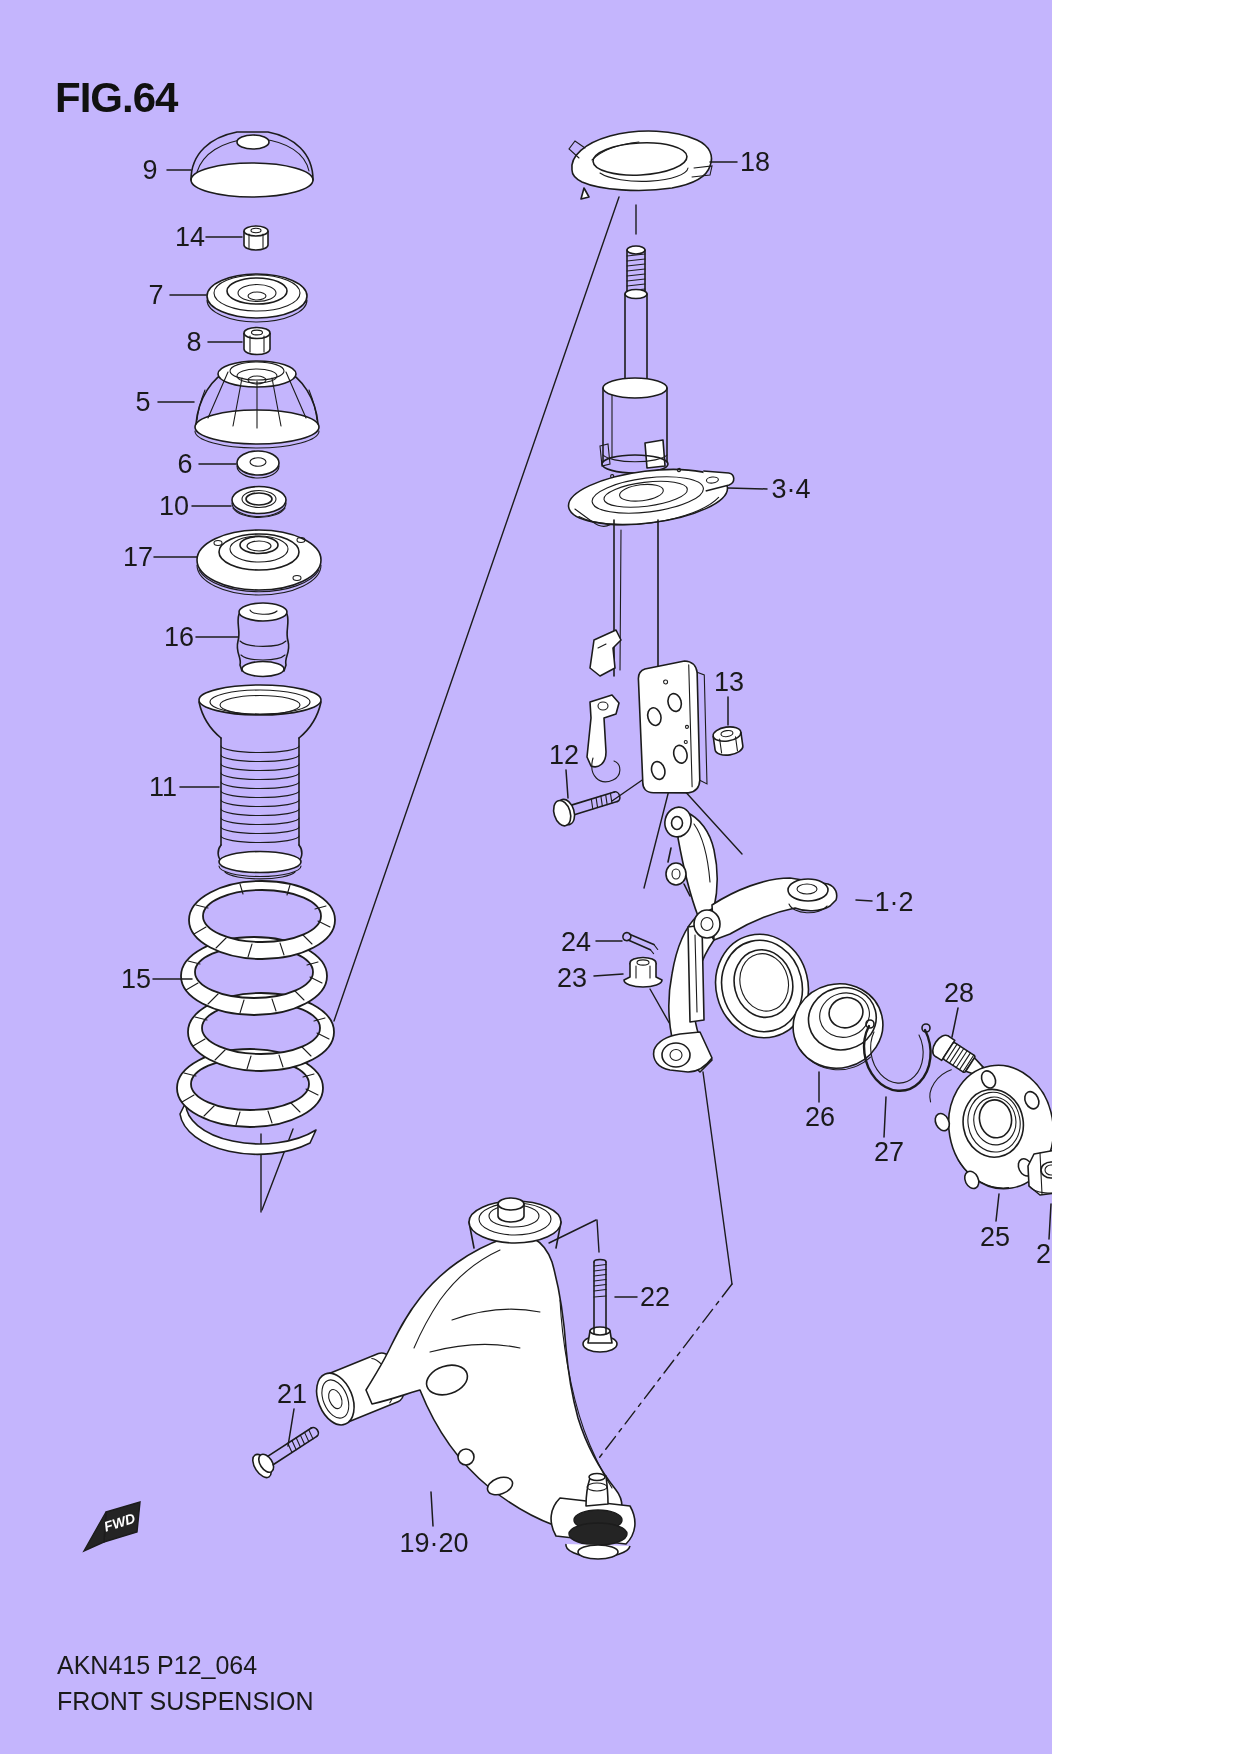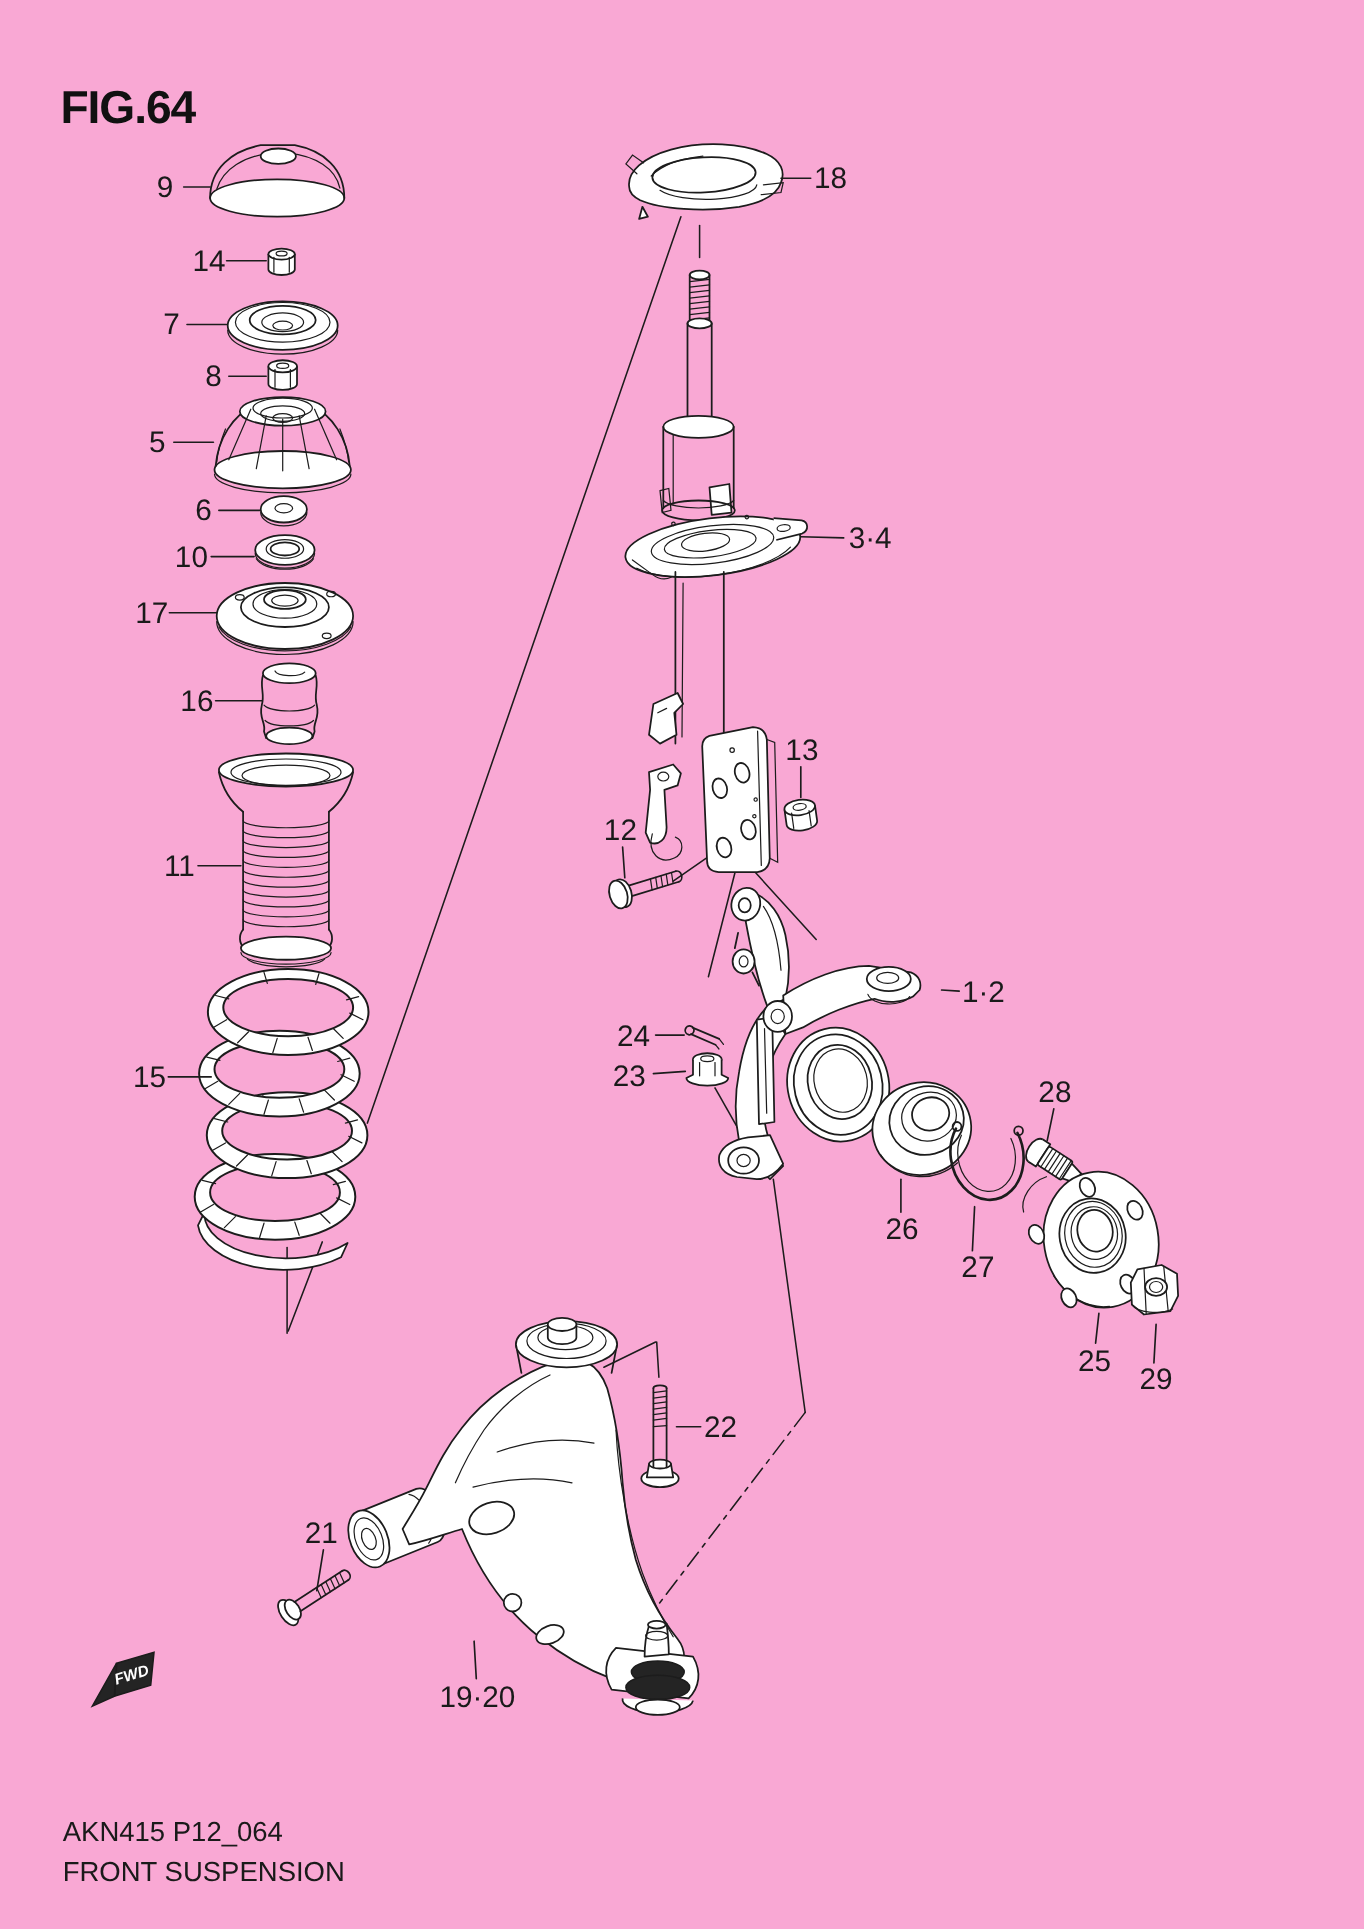--- a/index.html
+++ b/index.html
@@ -1,16 +1,16 @@
 <!DOCTYPE html>
 <html><head>
 <meta charset="utf-8">
 <style>
   html,body{margin:0;padding:0;background:#ffffff;}
-  .page{position:relative;width:1240px;height:1754px;background:#f9a8d4;overflow:hidden;}
+  .page{position:relative;width:1052px;height:1754px;background:#c4b5fd;overflow:hidden;}
   svg{display:block;font-family:"Liberation Sans",sans-serif;}
   svg *{vector-effect:none;}
   .ln{fill:none;stroke:#1c1c1c;stroke-width:1.6;stroke-linecap:round;stroke-linejoin:round;}
   .ln-thin{fill:none;stroke:#1c1c1c;stroke-width:1.1;stroke-linecap:round;}
   .ln-thick{fill:none;stroke:#1c1c1c;stroke-width:2.4;stroke-linecap:round;}
   .wh{fill:#ffffff;stroke:#1c1c1c;stroke-width:1.6;stroke-linejoin:round;}
   .dk{fill:#242424;stroke:#1c1c1c;stroke-width:1.4;}
   .callout{font-size:27px;fill:#1a1a1a;}
   .fig-title{font-size:42px;font-weight:bold;fill:#111;letter-spacing:-1px;}
   .footer-text{font-size:25px;fill:#1a1a1a;}

